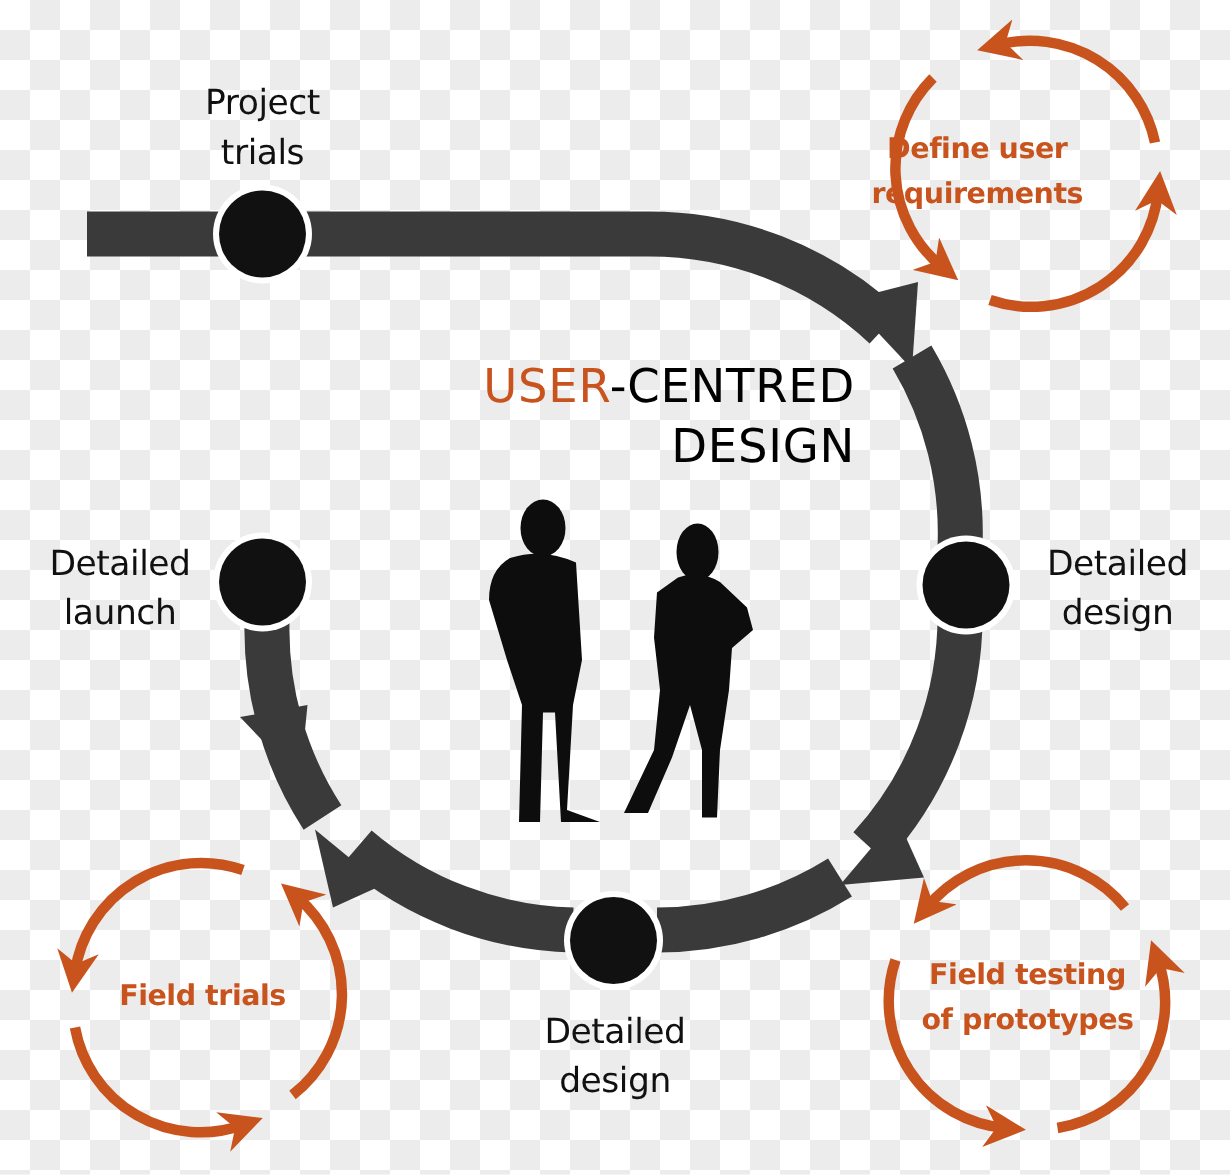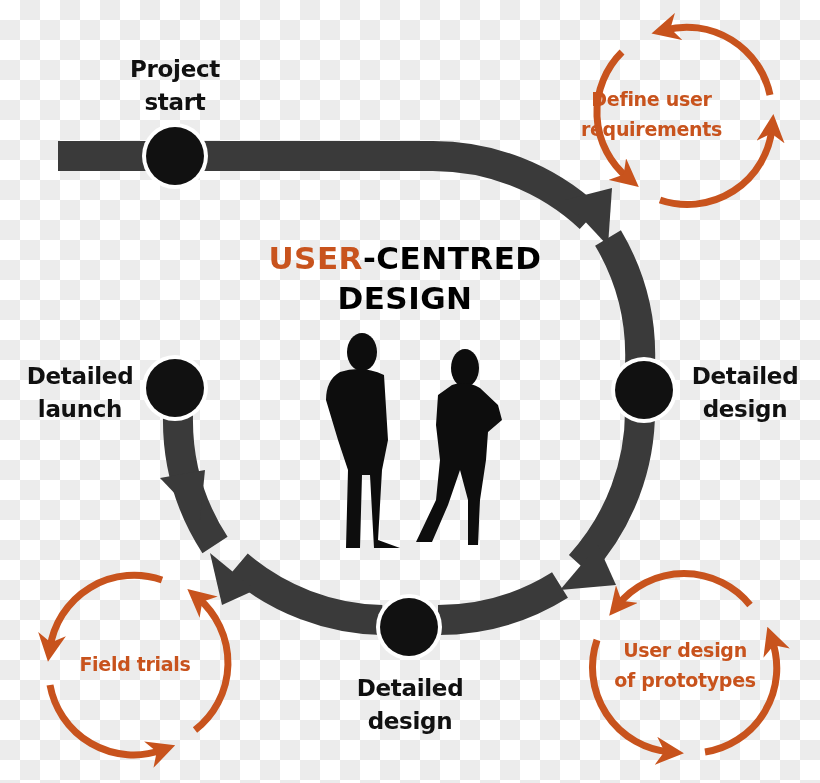--- a/index.html
+++ b/index.html
@@ -9,29 +9,29 @@
       background-image:
         linear-gradient(45deg, #ececec 25%, transparent 25%, transparent 75%, #ececec 75%),
         linear-gradient(45deg, #ececec 25%, transparent 25%, transparent 75%, #ececec 75%);
       background-size: 40px 40px;
       background-position: 0 0, 20px 20px;
       font-family: "DejaVu Sans", "Liberation Sans", sans-serif;
     }
     .diagram { position: absolute; left: 0; top: 0; width: 820px; height: 783px; }
     .label {
       position: absolute; text-align: center; color: #111111;
-      font-size: 23px; line-height: 33px; font-weight: bold; letter-spacing: -0.3px;
+      font-size: 23px; line-height: 33px; font-weight: normal; letter-spacing: -0.3px;
     }
     .cycle-label {
       position: absolute; text-align: center; color: #c8531d;
       font-size: 19px; line-height: 30px; font-weight: bold; letter-spacing: -0.3px;
     }
     .title {
       position: absolute; left: 240px; top: 238px; width: 330px;
-      text-align: center; font-weight: bold; font-size: 31px; line-height: 40px;
+      text-align: right; font-weight: normal; font-size: 31px; line-height: 40px;
       color: #000; letter-spacing: 0.5px;
     }
     .title .accent { color: #c8531d; }
   </style>
 </head>
 <body>
 
 <svg class="diagram" width="820" height="783" viewBox="0 0 820 783">
   <defs>
     <marker id="oarrow" viewBox="0 0 10 10" refX="5" refY="5" markerWidth="4" markerHeight="4" orient="auto">
@@ -98,38 +98,38 @@
   </g>
 </svg>
 
 <div class="title">
   <div><span class="accent">USER</span><span>-CENTRED</span></div>
   <div>DESIGN</div>
 </div>
 
 <div class="label" style="left:100px; top:53px; width:150px;">
   <div>Project</div>
-  <div>start</div>
+  <div>trials</div>
 </div>
 <div class="label" style="left:670px; top:360px; width:150px;">
   <div>Detailed</div>
   <div>design</div>
 </div>
 <div class="label" style="left:335px; top:672px; width:150px;">
   <div>Detailed</div>
   <div>design</div>
 </div>
 <div class="label" style="left:5px; top:360px; width:150px;">
   <div>Detailed</div>
   <div>launch</div>
 </div>
 
 <div class="cycle-label" style="left:569px; top:84px; width:165px;">
   <div>Define user</div>
   <div>requirements</div>
 </div>
 <div class="cycle-label" style="left:600px; top:635px; width:170px;">
-  <div>User design</div>
+  <div>Field testing</div>
   <div>of prototypes</div>
 </div>
 <div class="cycle-label" style="left:55px; top:649px; width:160px;">
   <div>Field trials</div>
 </div>
 
 </body></html>

